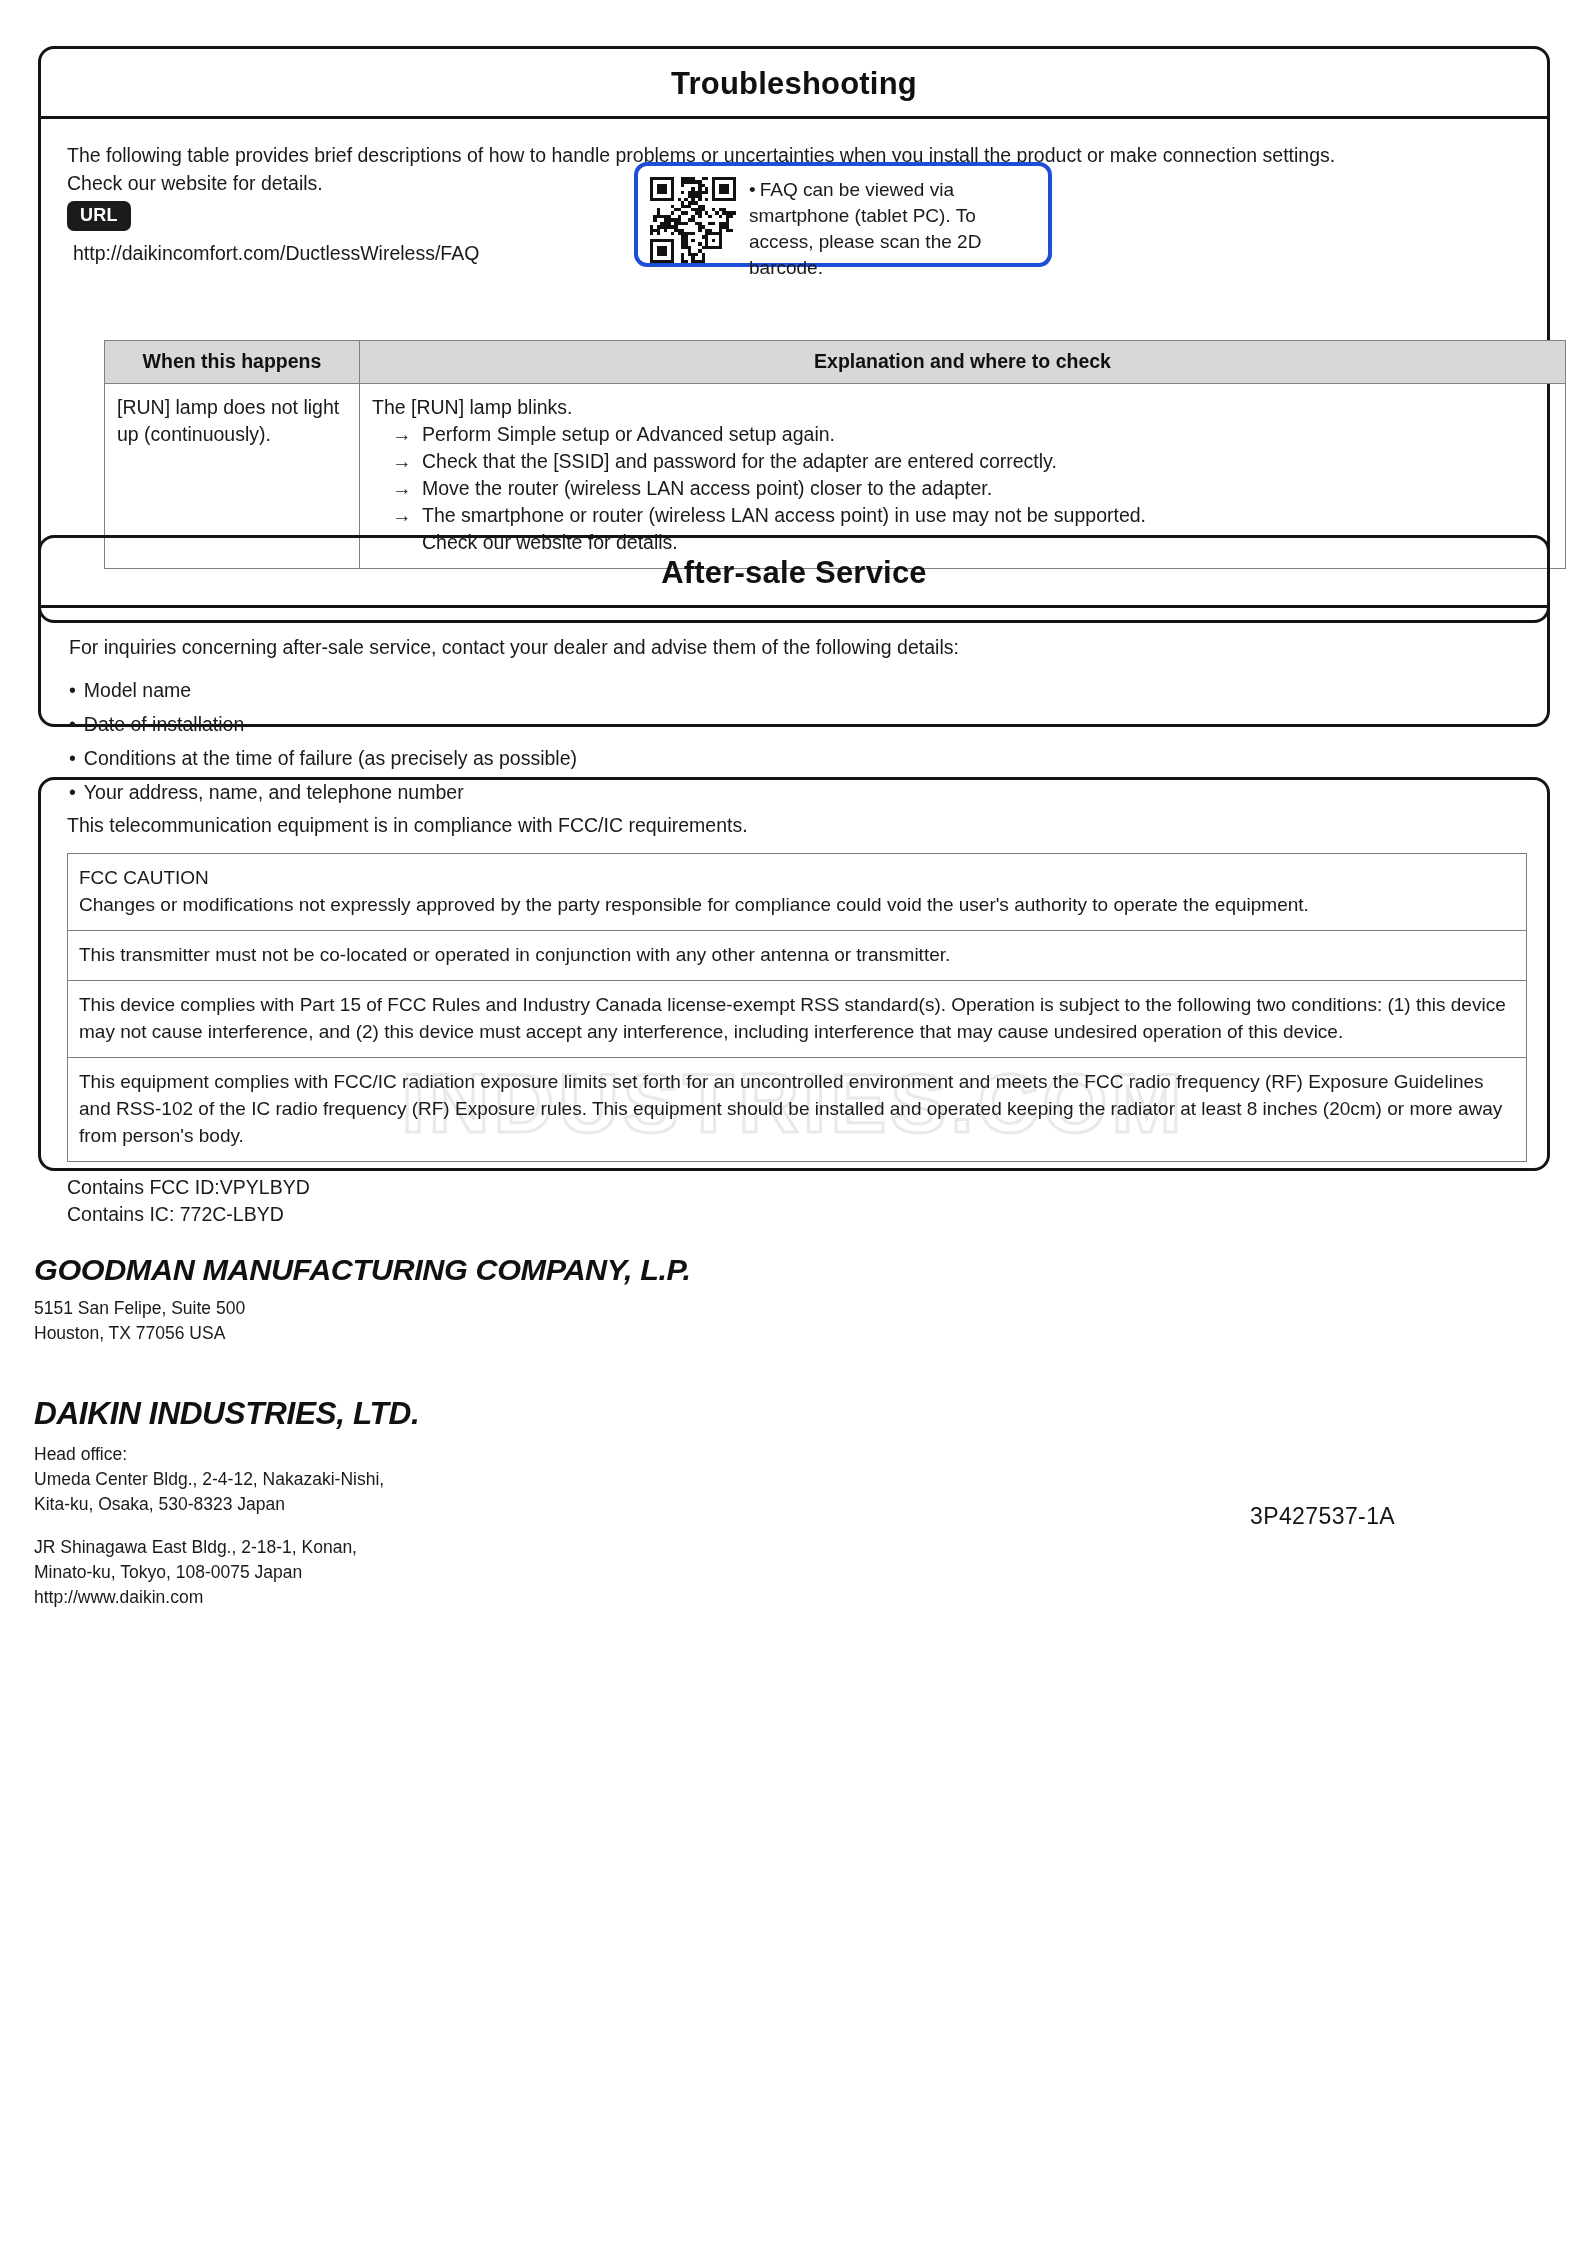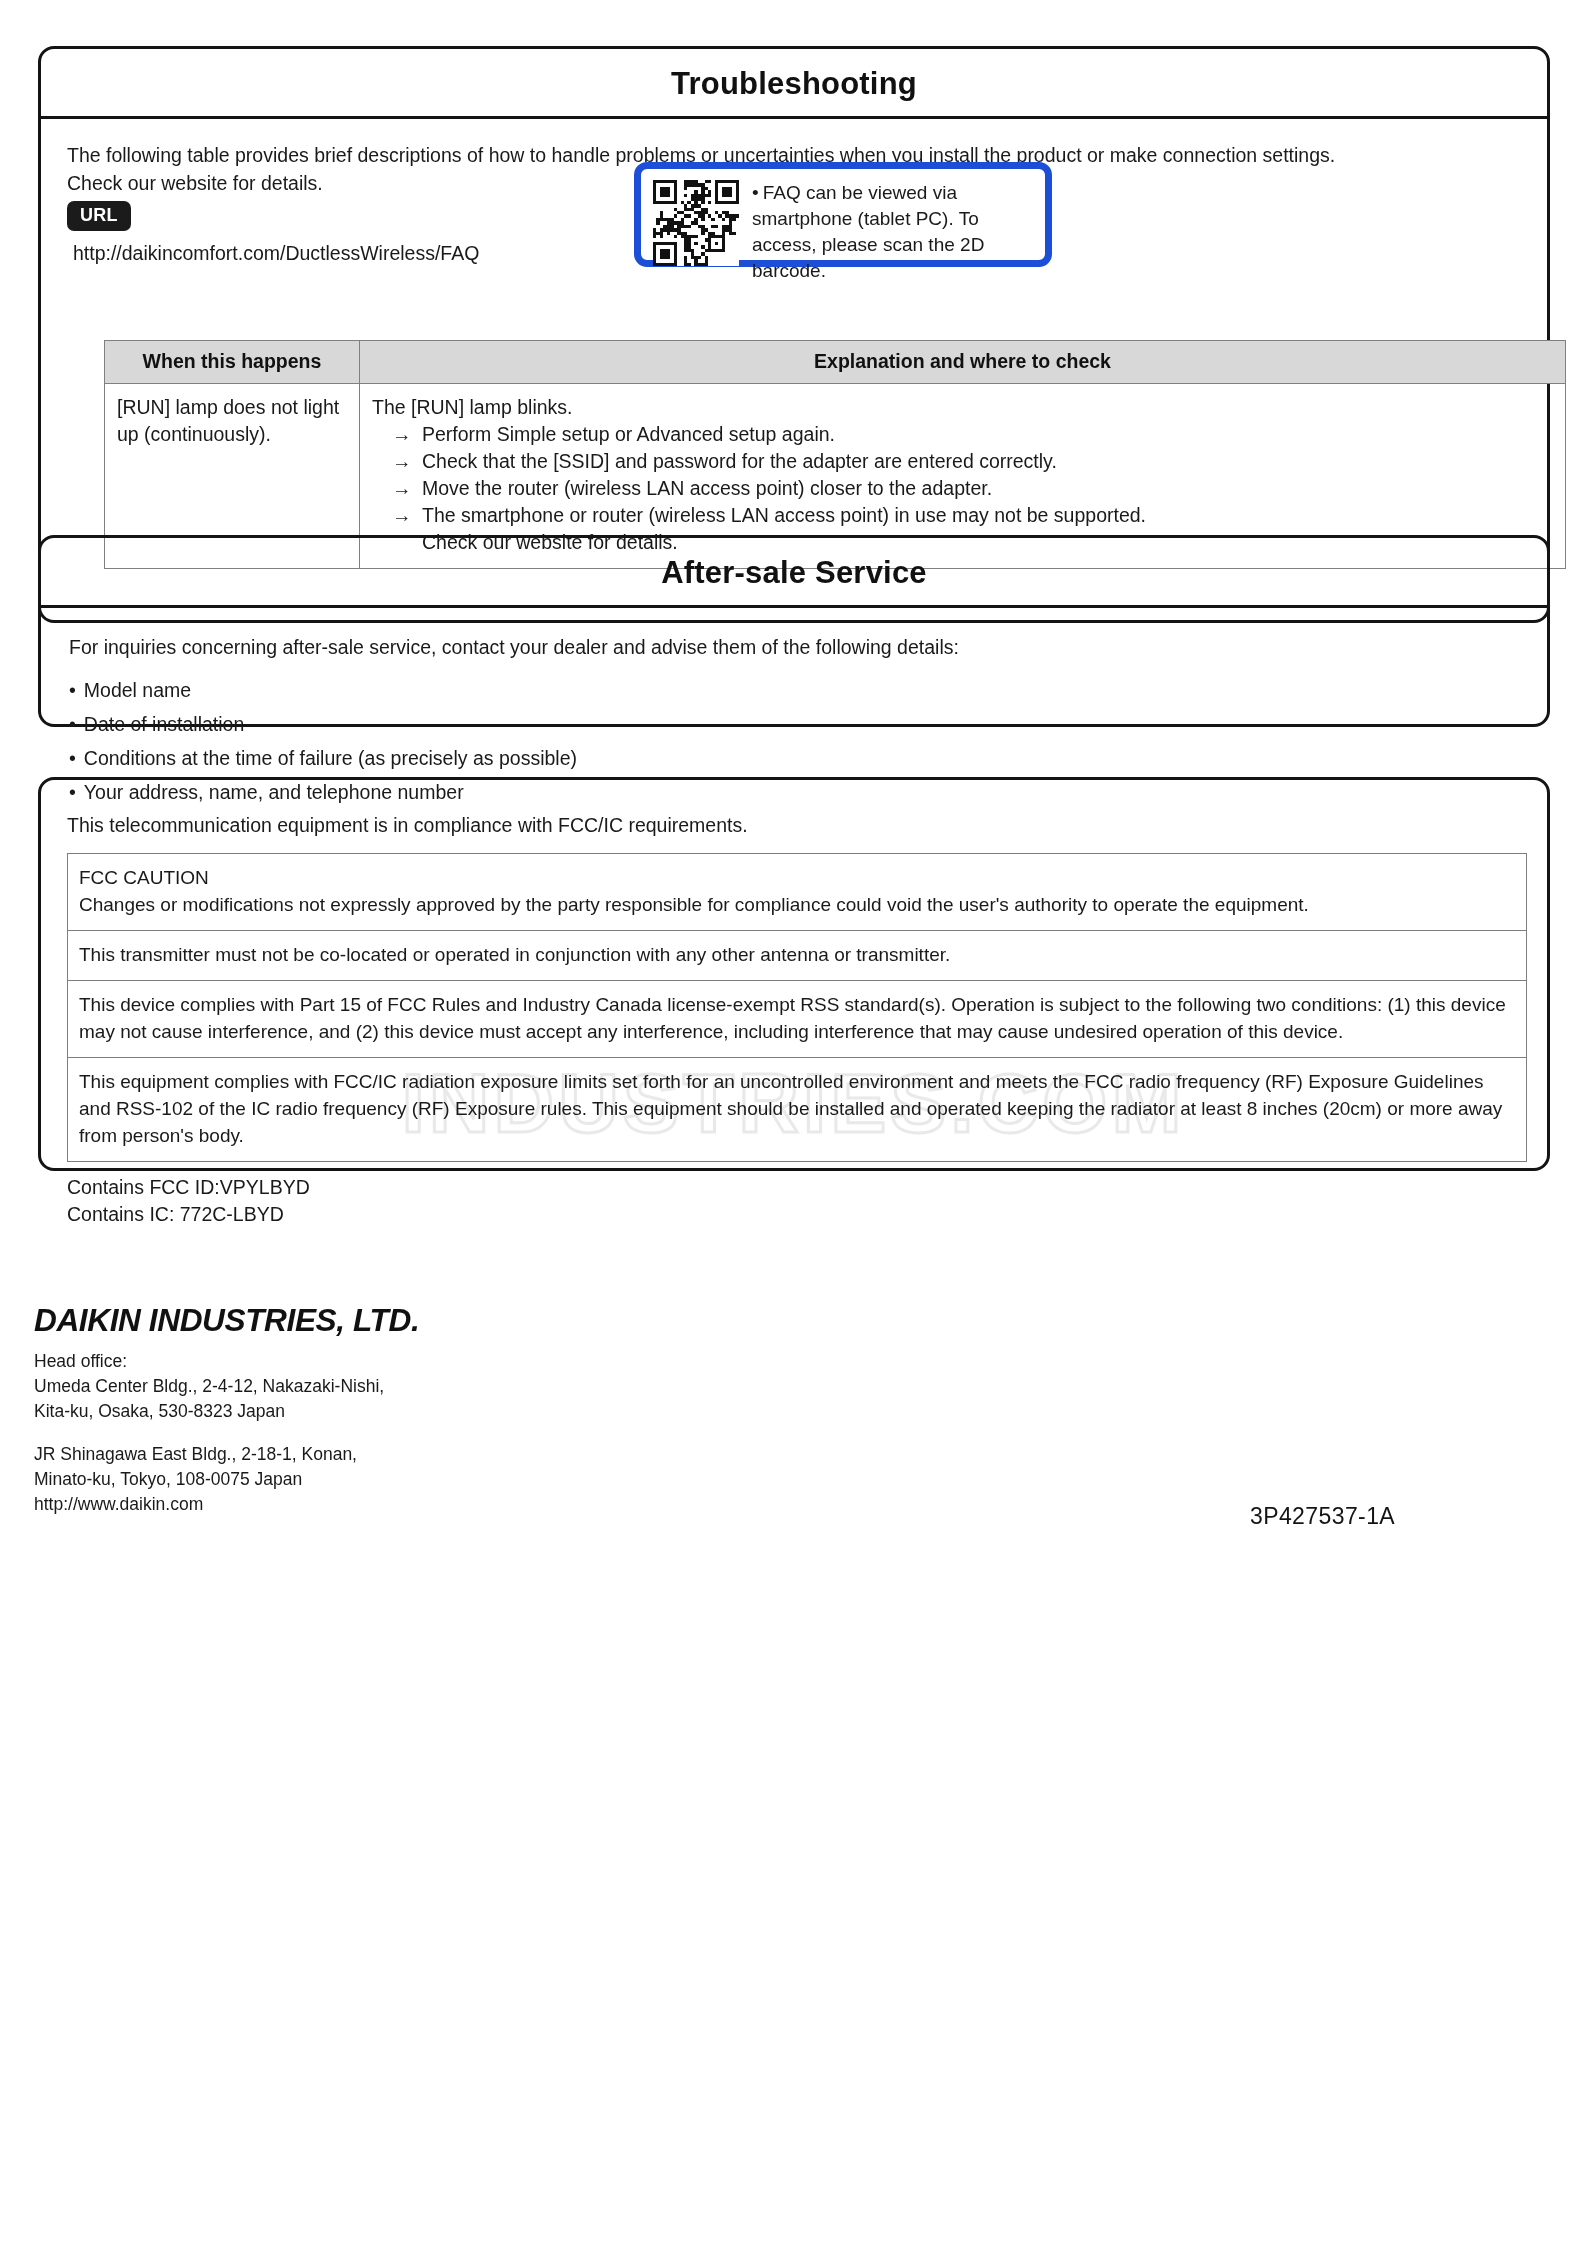--- a/index.html
+++ b/index.html
@@ -83,21 +83,21 @@
     color: #1a1a1a;
   }
 
   
   #qr-callout {
     position: absolute;
     left: 593px;
     top: 113px;
     width: 418px;
     height: 105px;
-    border: 7px solid #1d4ed8;
+    border: 4px solid #1d4ed8;
     border-radius: 13px;
     display: flex;
     align-items: flex-start;
     padding: 11px 12px 0 12px;
     box-sizing: border-box;
     background: #ffffff;
   }
   #qr-code {
     width: 86px;
     height: 86px;
@@ -926,20 +926,27 @@
       </tbody>
     </table>
     <div class="fcc-ids">
       <div>Contains FCC ID:VPYLBYD</div>
       <div>Contains IC: 772C-LBYD</div>
     </div>
   </div>
 </section>
 
 <div id="footer">
+  <div>
+    <div class="co-name">GOODMAN MANUFACTURING COMPANY, L.P.</div>
+    <div class="co-addr">
+      <div>5151 San Felipe, Suite 500</div>
+      <div>Houston, TX 77056 USA</div>
+    </div>
+  </div>
 
   <div id="daikin-block">
     <div class="co-name" id="daikin-name">DAIKIN INDUSTRIES, LTD.</div>
     <div class="office-block">
       <div>Head office:</div>
       <div>Umeda Center Bldg., 2-4-12, Nakazaki-Nishi,</div>
       <div>Kita-ku, Osaka, 530-8323 Japan</div>
     </div>
     <div class="office-block second">
       <div>JR Shinagawa East Bldg., 2-18-1, Konan,</div>

